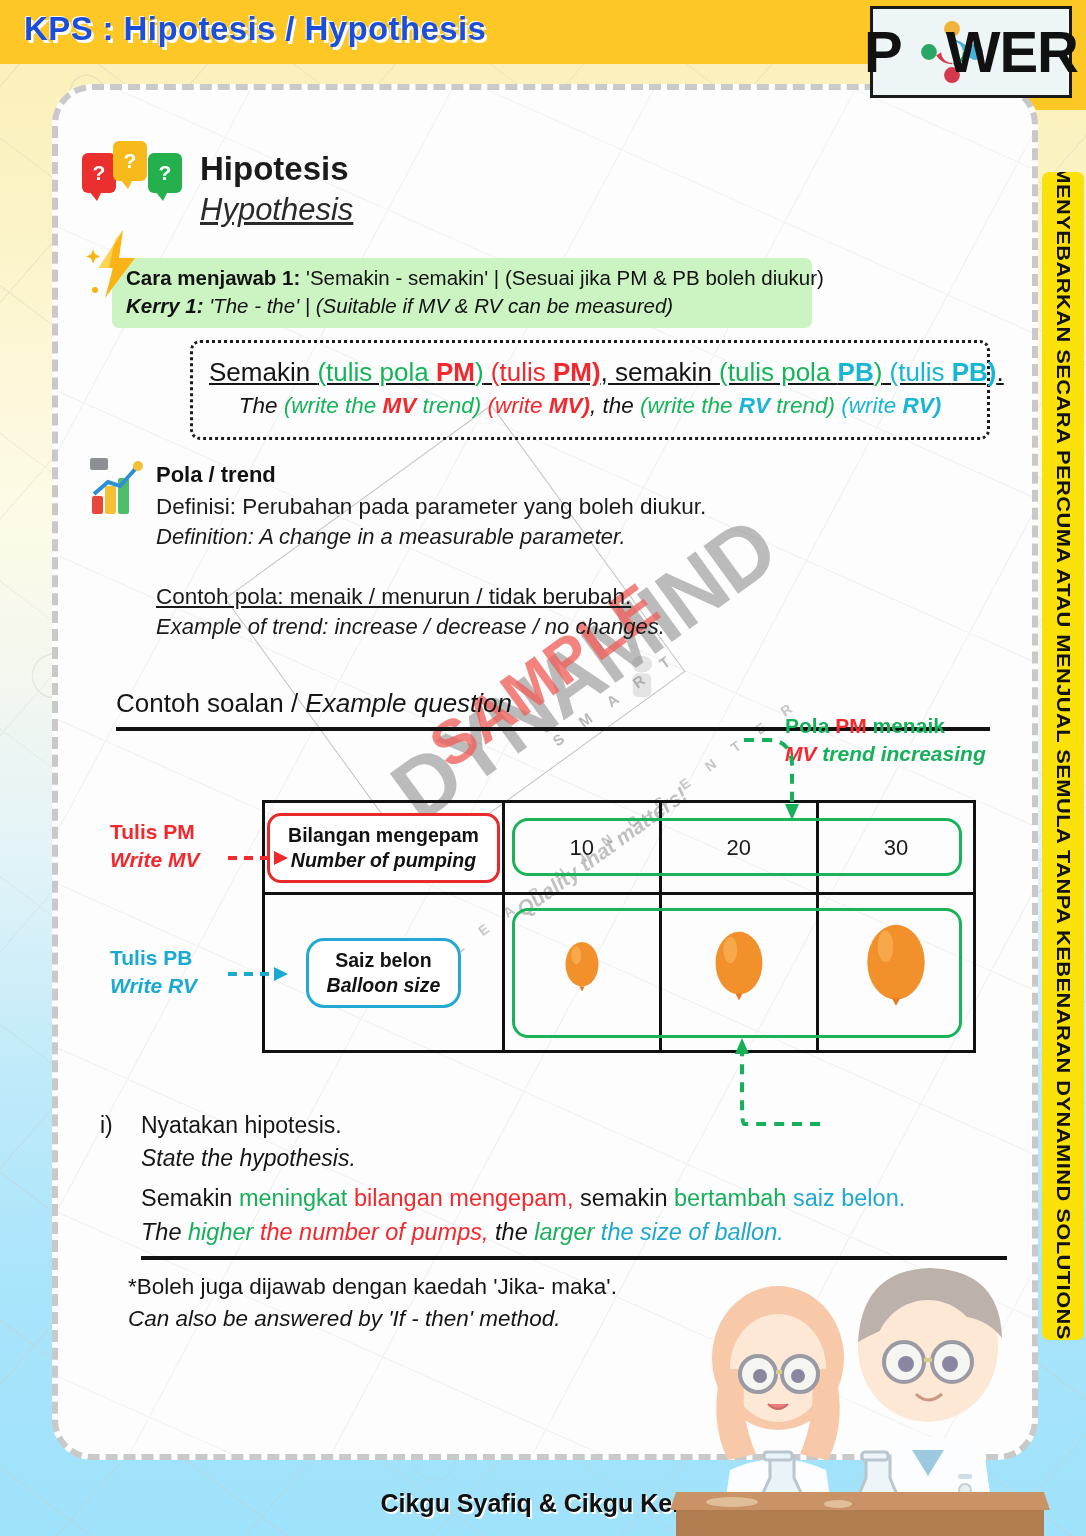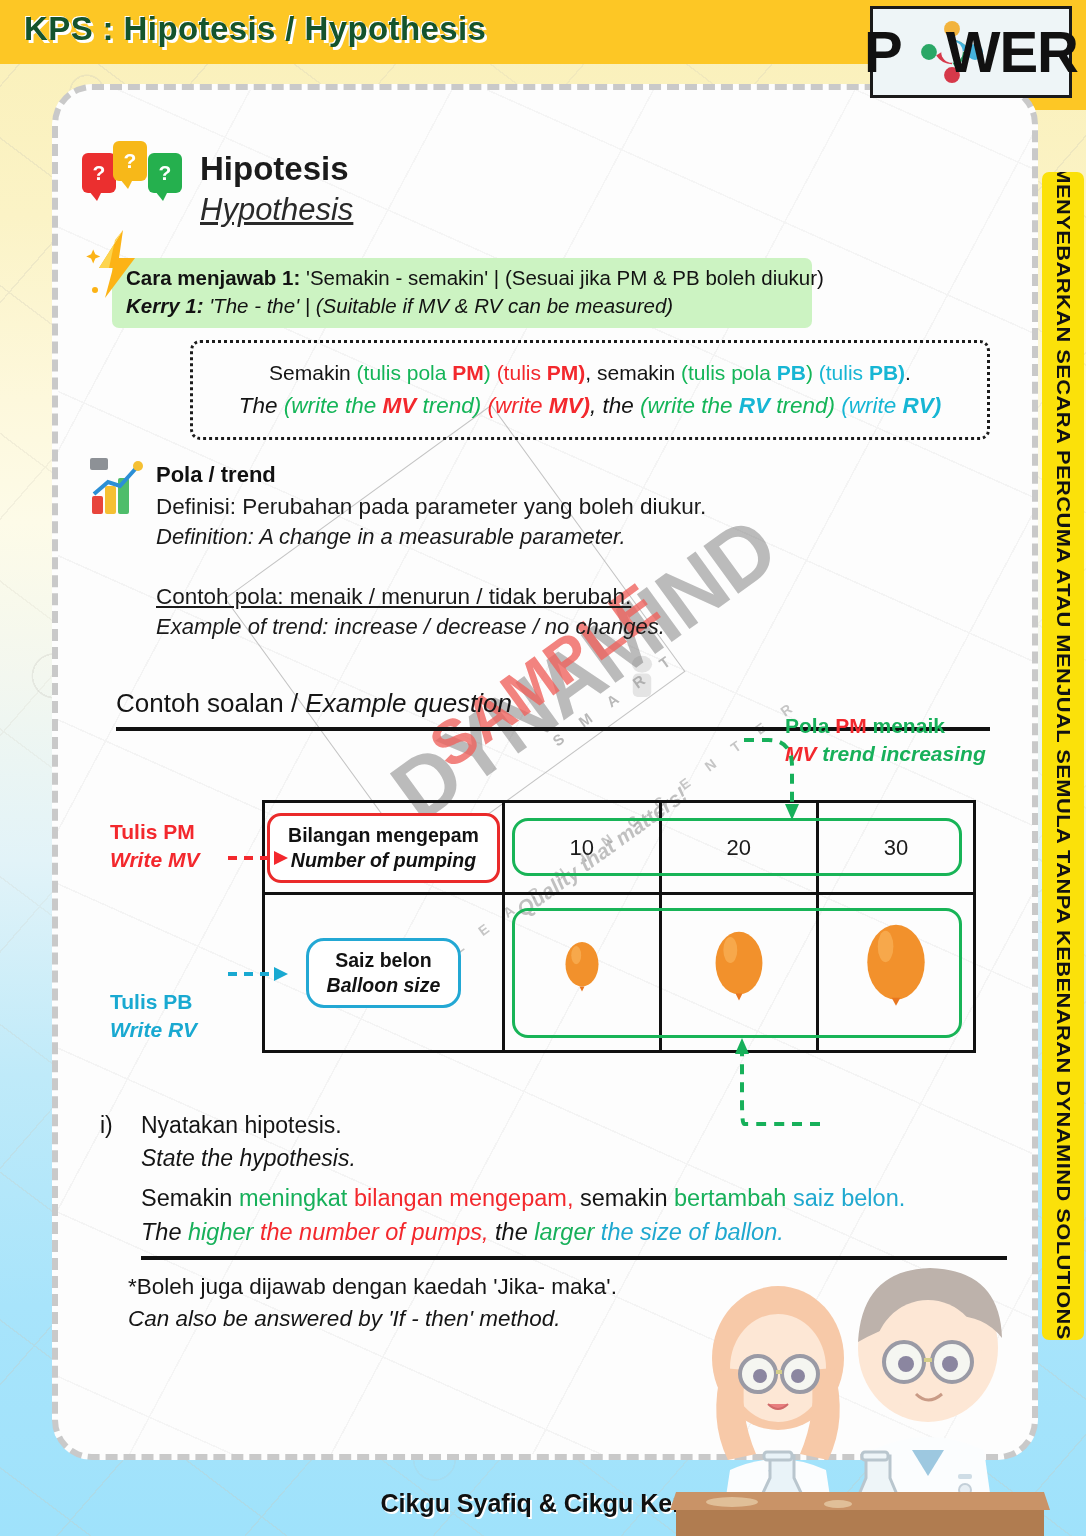--- a/index.html
+++ b/index.html
@@ -41,21 +41,21 @@
             mask-image: radial-gradient(ellipse 58% 52% at 50% 50%, transparent 55%, #000 100%);
   }
 
   
   .topbar {
     position: absolute; left: 0; top: 0; width: 1086px; height: 64px;
     background: #fdc725; z-index: 30;
   }
   .topbar-title {
     position: absolute; left: 24px; top: 10px;
-    font-size: 33px; font-weight: 700; color: #14532d;
+    font-size: 33px; font-weight: 700; color: #1d4ed8;
     letter-spacing: .4px;
     text-shadow: 2.5px 2.5px 0 #ffffff, -1px -1px 0 #ffffff;
     white-space: nowrap;
   }
   .topbar-flag {
     position: absolute; right: 0; top: 0; width: 218px; height: 110px;
     background: #fdc725;
     clip-path: polygon(0 0, 100% 0, 100% 100%, 34px 100%, 0 58%, 34px 0);
   }
   
@@ -190,21 +190,21 @@
   .method-band .l1 { font-size: 20.5px; color: #121212; line-height: 28px; white-space: nowrap; }
   .method-band .l2 { font-size: 20.5px; color: #121212; font-style: italic; line-height: 28px; white-space: nowrap; }
   .method-band b { font-weight: 800; }
 
   .dotted-box {
     position: absolute; left: 190px; top: 340px;
     width: 800px; padding: 13px 16px 15px;
     border: 3.5px dotted #1c1c1c; border-radius: 10px;
     text-align: center;
   }
-  .dotted-box .r1 { font-size: 21px; color: #141414; line-height: 33px; white-space: nowrap; }
+  .dotted-box .r1 { font-size: 26px; color: #141414; line-height: 33px; white-space: nowrap; text-decoration: underline; }
   .dotted-box .r2 { font-size: 22.5px; color: #141414; font-style: italic; line-height: 33px; white-space: nowrap; }
   .g { color: #14b558; } .r { color: #f3282d; } .c { color: #17b6d4; }
   .g b, .r b, .c b { font-weight: 800; }
 
   .chart-icon { position: absolute; left: 88px; top: 456px; width: 58px; height: 62px; }
 
   .pola-h { position: absolute; left: 156px; top: 462px; font-size: 22px; font-weight: 800; color: #111; }
   .pola-1 { position: absolute; left: 156px; top: 494px; font-size: 22.5px; color: #1a1a1a; }
   .pola-2 { position: absolute; left: 156px; top: 524px; font-size: 22px; font-style: italic; color: #1a1a1a; }
   .pola-3 { position: absolute; left: 156px; top: 584px; font-size: 22.5px; color: #1a1a1a; text-decoration: underline; }
@@ -237,21 +237,21 @@
   .hl-bot { left: 512px; top: 908px; width: 450px; height: 130px; }
 
   .balloon { display: inline-block; }
 
   
   .ann { position: absolute; font-weight: 800; line-height: 28px; white-space: nowrap; }
   .ann .l1 { font-size: 21px; }
   .ann .l2 { font-size: 21px; font-style: italic; }
   .a-pm { left: 110px; top: 818px; }
   .a-pm .l1, .a-pm .l2 { color: #f3282d; }
-  .a-pb { left: 110px; top: 944px; margin-top: 44px; }
+  .a-pb { left: 110px; top: 944px; }
   .a-pb .l1, .a-pb .l2 { color: #19a9d1; }
   .a-polapm { left: 785px; top: 712px; }
   .a-polapb { left: 812px; top: 1096px; }
   .gr { color: #17b05a; } .rd { color: #f3282d; } .cy { color: #1fa8cf; }
 
   .darrow { position: absolute; z-index: 21; }
 
   
   .ans-i  { position: absolute; left: 100px; top: 1112px; font-size: 23px; color: #151515; }
   .ans-1  { position: absolute; left: 141px; top: 1112px; font-size: 23px; color: #151515; }

